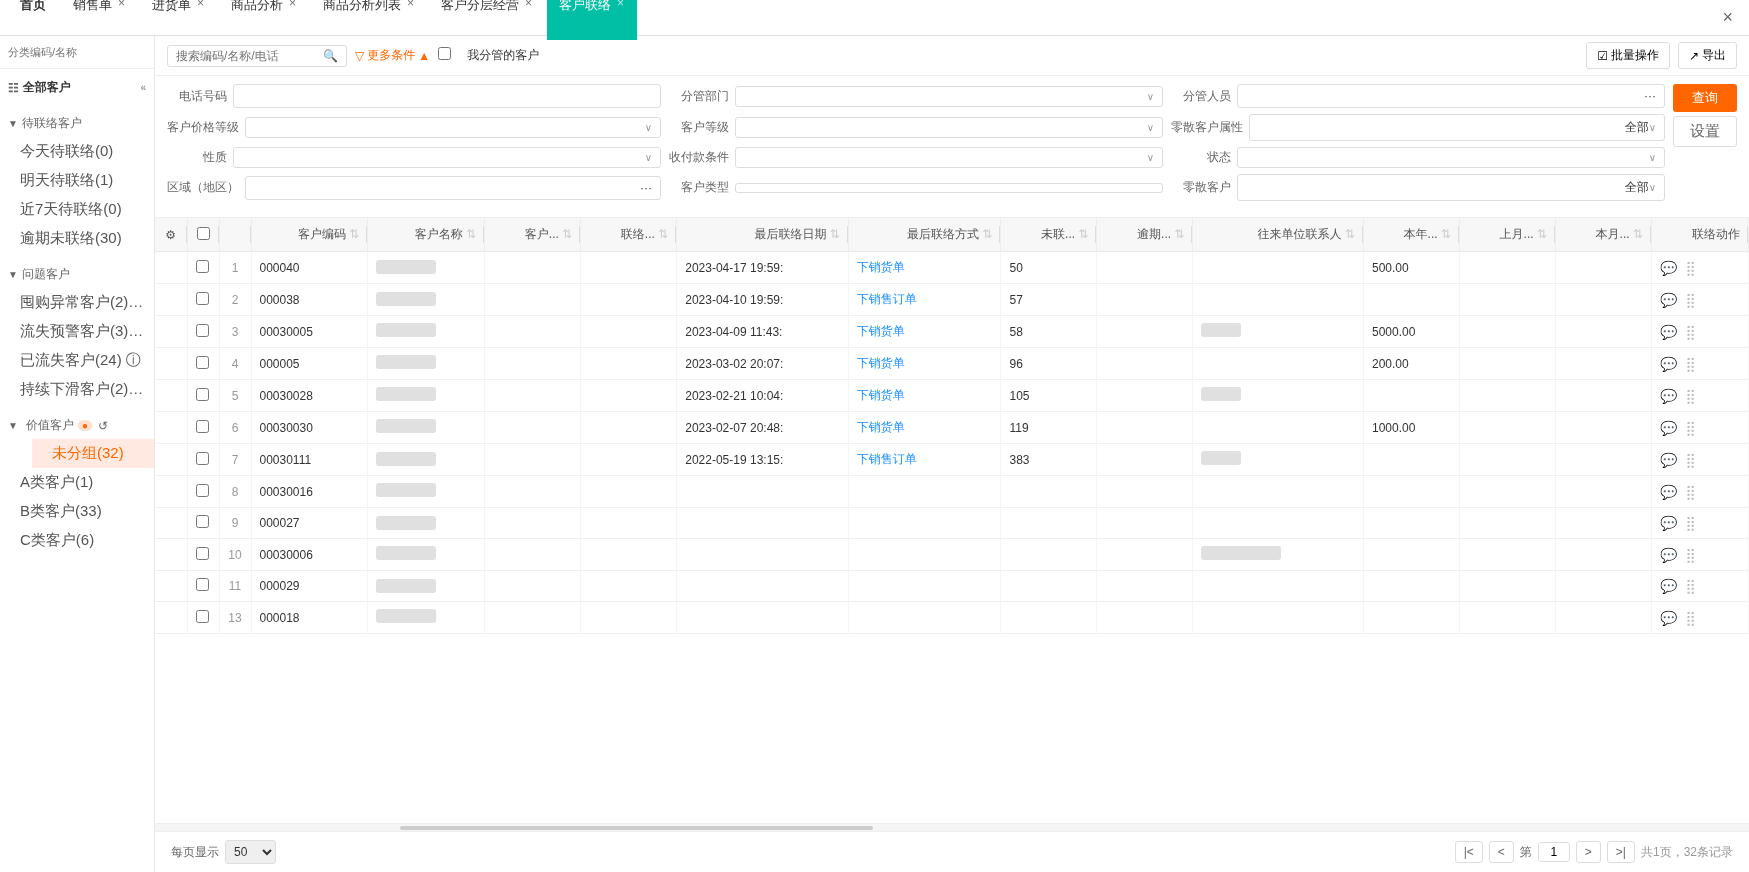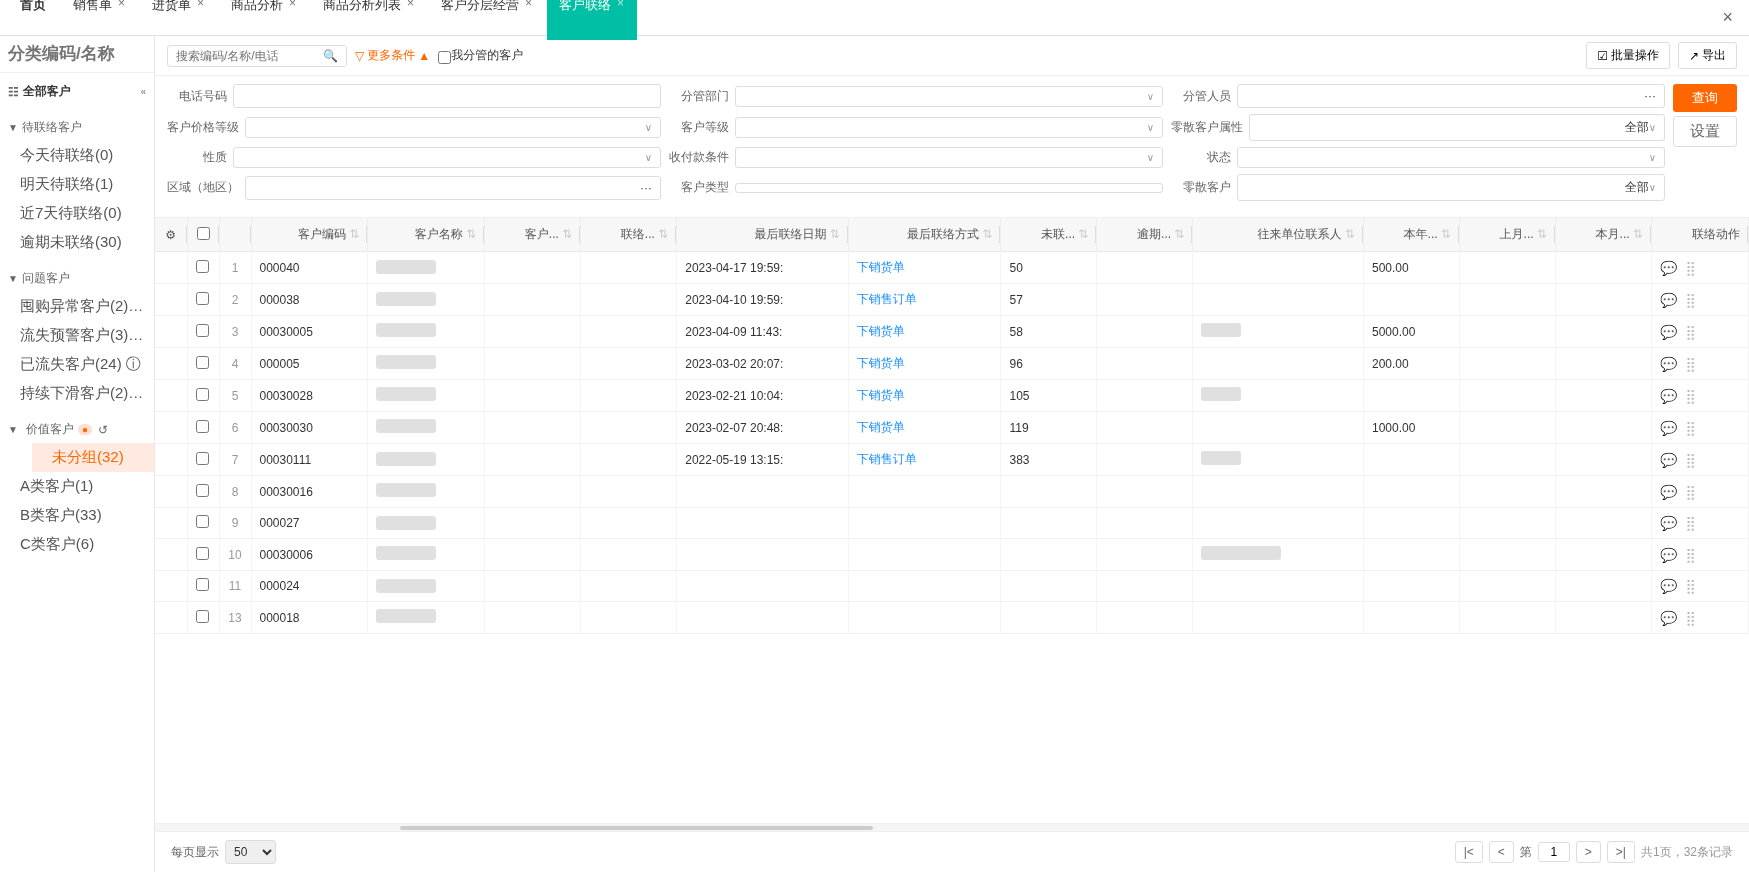--- a/index.html
+++ b/index.html
@@ -71,21 +71,21 @@
     }
     .filter-search {
       display: flex; align-items: center; border: 1px solid #ddd; border-radius: 3px;
       padding: 3px 8px; gap: 4px; width: 180px;
     }
     .filter-search input { border: none; outline: none; font-size: 12px; flex: 1; }
     .filter-search .icon { color: #00bfa5; }
     .filter-more {
       display: flex; align-items: center; gap: 3px; color: #f60; cursor: pointer; font-size: 12px;
     }
-    .filter-checkbox { display: flex; align-items: flex-end; gap: 0; font-size: 12px; cursor: pointer; }
+    .filter-checkbox { display: flex; align-items: flex-start; gap: 16px; font-size: 12px; cursor: pointer; }
     .toolbar-right { margin-left: auto; display: flex; align-items: center; gap: 8px; }
     .btn-batch { border: 1px solid #ddd; background: #fff; padding: 4px 10px; border-radius: 3px; cursor: pointer; font-size: 12px; display: flex; align-items: center; gap: 3px; }
     .btn-export { border: 1px solid #ddd; background: #fff; padding: 4px 10px; border-radius: 3px; cursor: pointer; font-size: 12px; display: flex; align-items: center; gap: 3px; }
 
     
     .advanced-filter {
       background: #fff; padding: 8px 12px; border-bottom: 1px solid #eee;
     }
     .filter-row { display: flex; align-items: center; gap: 8px; margin-bottom: 6px; }
     .filter-row:last-child { margin-bottom: 8px; }
@@ -186,21 +186,21 @@
     <span>客户联络</span>
     <span class="tab-close">×</span>
   </div>
   <span class="window-close">×</span>
 </div>
 
 <div class="main-layout">
 
   <div class="sidebar">
     <div class="sidebar-search">
-      <input type="text" placeholder="分类编码/名称" style="font-size: 17px; color: rgb(153, 153, 153); font-weight: bold;">
+      <input type="text" placeholder="分类编码/名称" style="font-size: 11px; color: rgb(153, 153, 153);">
       <span class="search-icon">🔍</span>
     </div>
 
     <div class="sidebar-section">
       <div class="sidebar-group-header">
         <span class="grid-icon">☷</span>
         <span>全部客户</span>
         <span class="collapse-icon">«</span>
       </div>
     </div>
@@ -613,21 +613,21 @@
                 <div class="action-icons">
                   <span class="action-icon">💬</span>
                   <span class="action-icon">⣿</span>
                 </div>
               </td>
           </tr>
           <tr>
             <td></td>
             <td><input type="checkbox" style=""></td>
             <td class="col-index">11</td>
-            <td>000024</td>
+            <td>000029</td>
             <td><span class="td-blurred">扌</span></td>
             <td></td>
             <td></td>
             <td></td>
             <td></td>
             <td></td>
             <td></td>
             <td></td>
             <td></td>
             <td></td>

